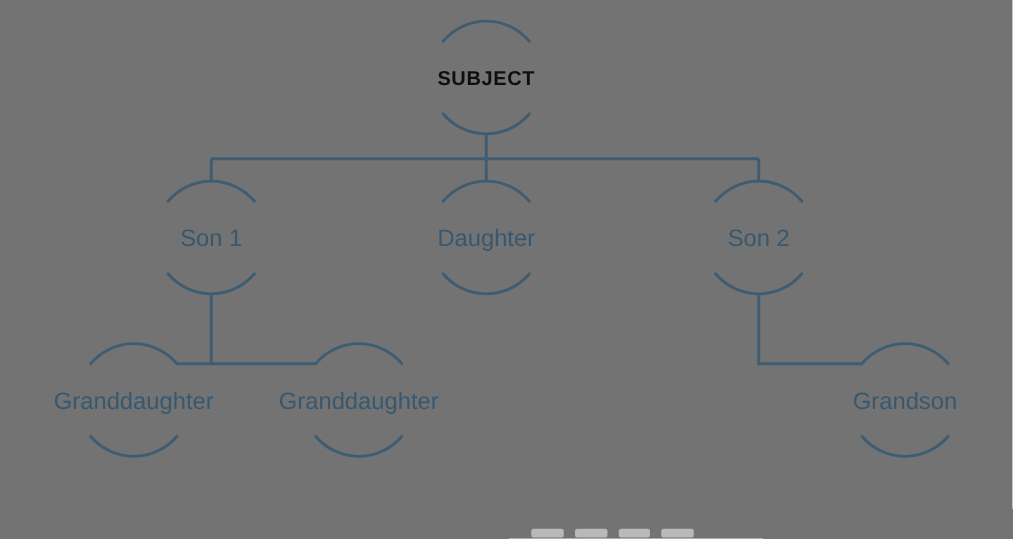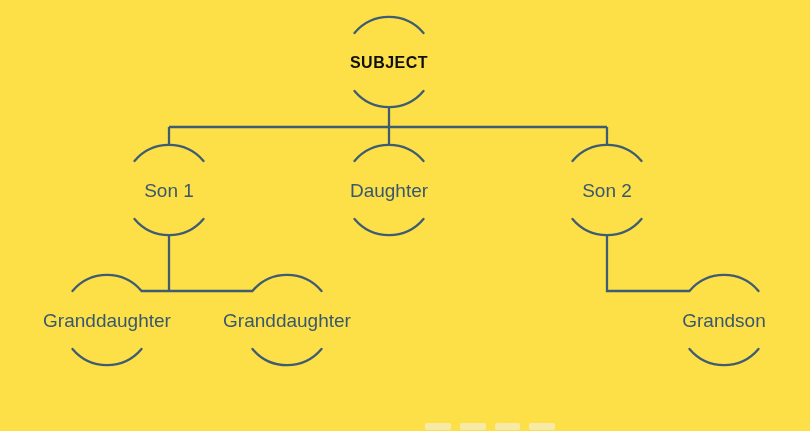--- a/index.html
+++ b/index.html
@@ -1,21 +1,21 @@
 <!DOCTYPE html>
 <html><head>
 <meta charset="utf-8">
 <title>Family Tree Diagram</title>
 <style>
   html, body { margin: 0; padding: 0; background: #ffffff; }
   .stage {
     position: relative;
     width: 810px;
     height: 431px;
-    background: #fde047;
+    background: #737373;
     overflow: hidden;
     font-family: "Liberation Sans", sans-serif;
   }
   svg { display: block; }
   .connector {
     fill: none;
     stroke-width: 2.3;
     stroke-linecap: butt;
     stroke-linejoin: miter;
   }

